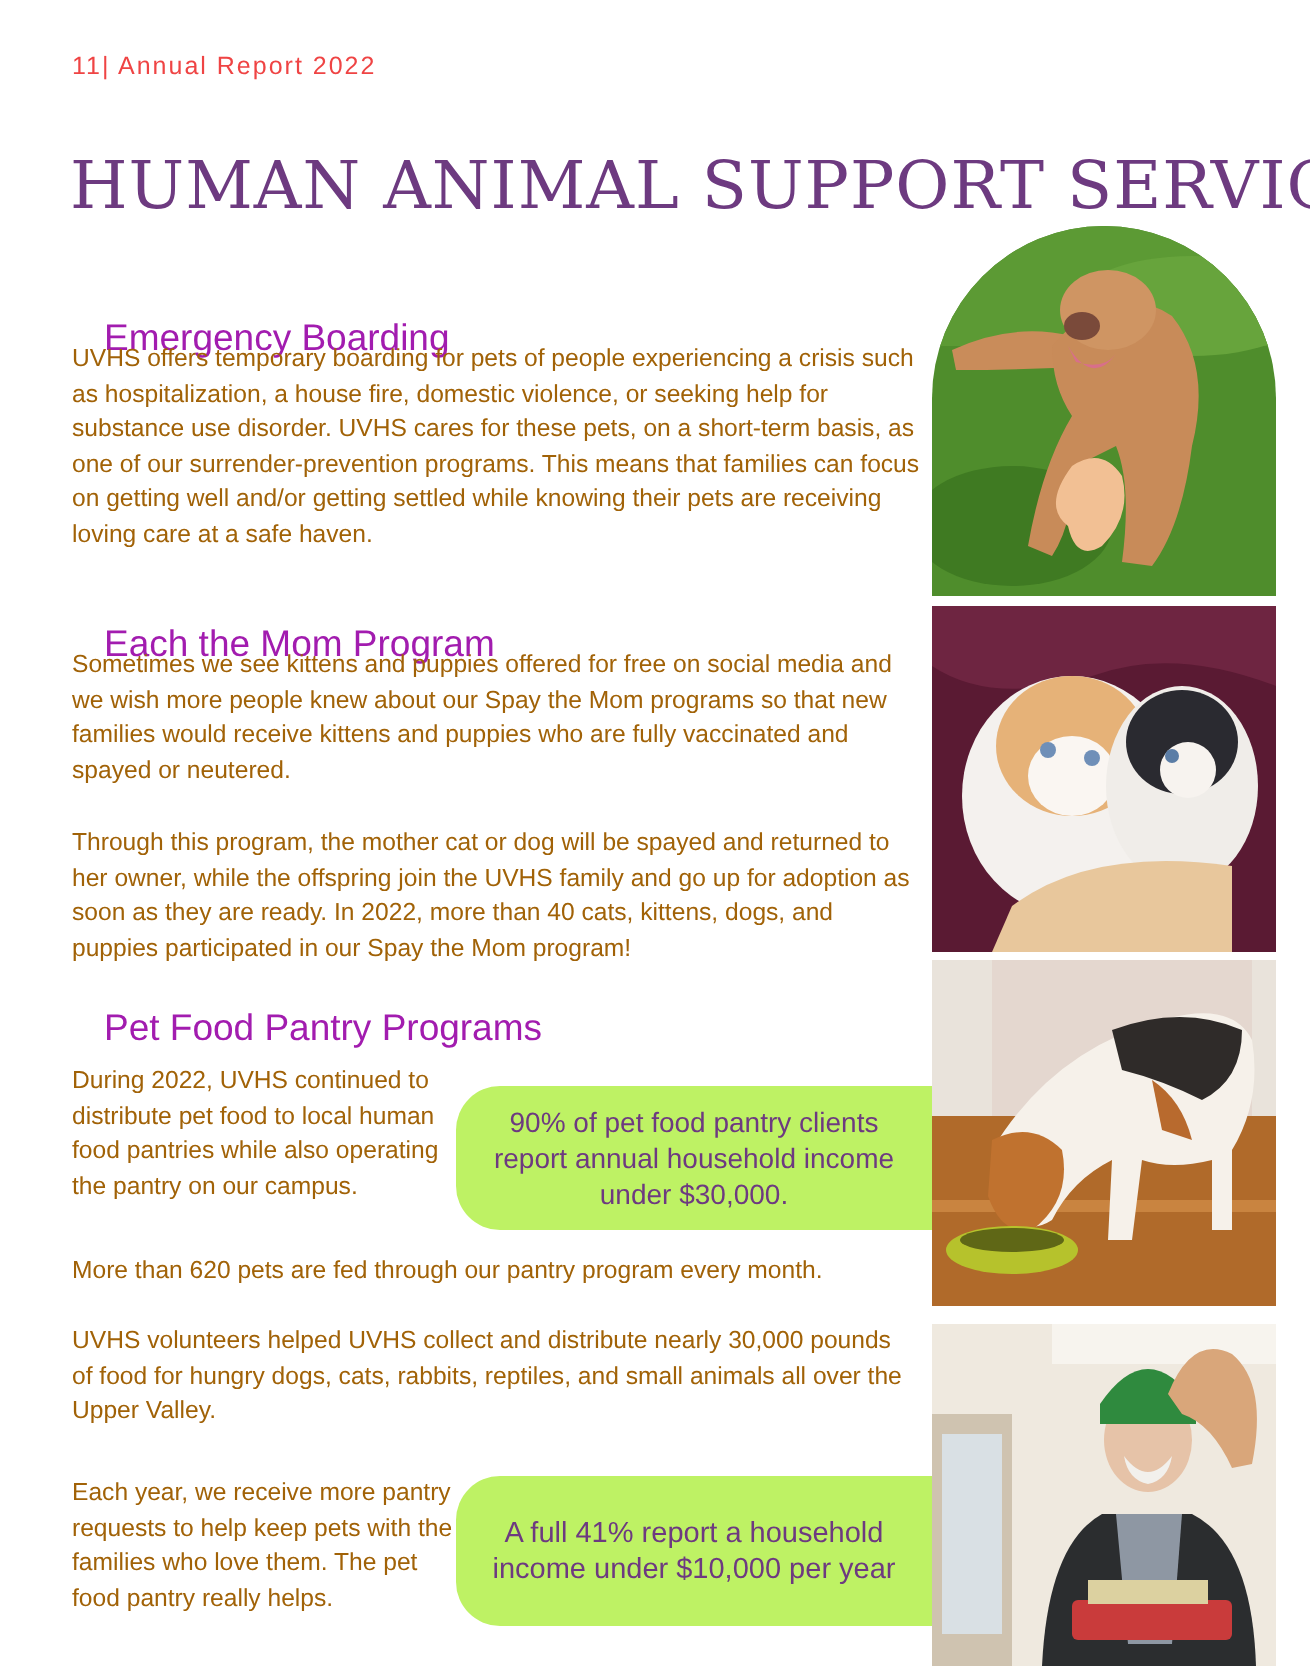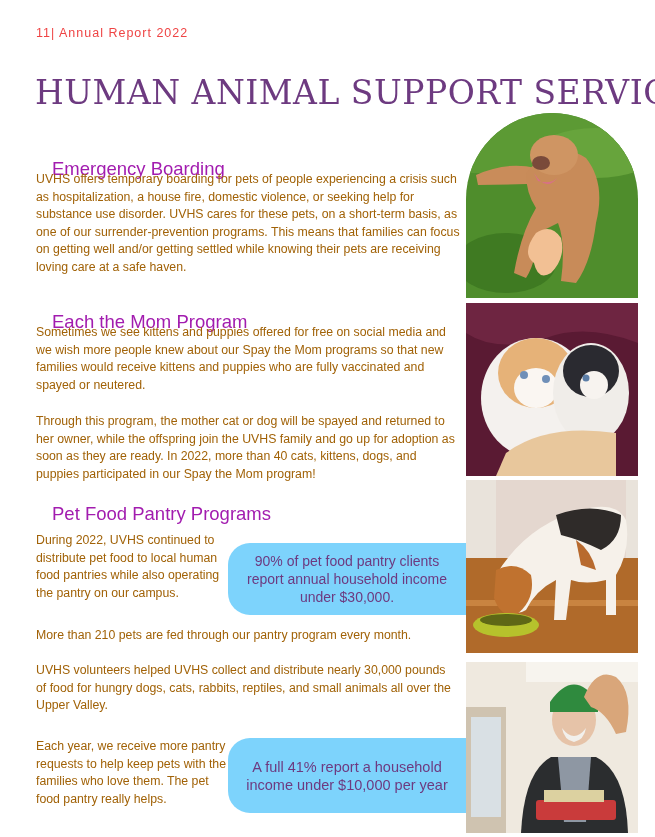--- a/index.html
+++ b/index.html
@@ -3,21 +3,21 @@
 <meta charset="utf-8">
 <style>
   html, body { margin:0; padding:0; background:#ffffff; }
   body { width:655px; height:837px; position:relative; overflow:hidden;
          font-family:"Liberation Sans", "DejaVu Sans", sans-serif; color:#1f1f1f; }
   .hdr { position:absolute; left:36px; top:26px; font-size:12.5px; letter-spacing:1px; color:#ef4444; }
   .title { position:absolute; left:35px; top:73px; font-family:"DejaVu Serif","Liberation Serif",serif;
            font-size:33px; color:#6d3a80; letter-spacing:0.5px; white-space:nowrap; font-weight:normal; margin:0; }
   .h2 { position:absolute; left:36px; font-size:18.5px; color:#a21caf; margin:16px; font-weight:normal; white-space:nowrap; }
   .p { position:absolute; left:36px; font-size:12.3px; line-height:17.6px; margin:0; color:#a16207; }
-  .callout { position:absolute; left:228px; width:238px; background:#7dd3fc; color:#6d3a80;
+  .callout { position:absolute; left:228px; width:238px; background:#bef264; color:#6d3a80;
              border-radius:22px 0 0 22px; display:flex; align-items:center; justify-content:center;
              text-align:center; font-size:14px; line-height:18px; box-sizing:border-box; padding:0 8px; }
   .photo { position:absolute; left:466px; width:172px; overflow:hidden; }
   .arch { border-radius:86px 86px 0 0; }
 </style>
 </head>
 <body>
 
 <div class="hdr">11| Annual Report 2022</div>
 <h1 class="title">HUMAN ANIMAL SUPPORT SERVICES</h1>
@@ -25,21 +25,21 @@
 <h2 class="h2" style="top:142px">Emergency Boarding</h2>
 <p class="p" style="top:171px;width:428px">UVHS offers temporary boarding for pets of people experiencing a crisis such as hospitalization, a house fire, domestic violence, or seeking help for substance use disorder. UVHS cares for these pets, on a short-term basis, as one of our surrender-prevention programs. This means that families can focus on getting well and/or getting settled while knowing their pets are receiving loving care at a safe haven.</p>
 
 <h2 class="h2" style="top:295px">Each the Mom Program</h2>
 <p class="p" style="top:324px;width:425px">Sometimes we see kittens and puppies offered for free on social media and we wish more people knew about our Spay the Mom programs so that new families would receive kittens and puppies who are fully vaccinated and spayed or neutered.</p>
 <p class="p" style="top:413px;width:425px">Through this program, the mother cat or dog will be spayed and returned to her owner, while the offspring join the UVHS family and go up for adoption as soon as they are ready. In 2022, more than 40 cats, kittens, dogs, and puppies participated in our Spay the Mom program!</p>
 
 <h2 class="h2" style="top:487px">Pet Food Pantry Programs</h2>
 <p class="p" style="top:532px;width:190px">During 2022, UVHS continued to distribute pet food to local human food pantries while also operating the pantry on our campus.</p>
 <div class="callout" style="top:543px;height:72px">90% of pet food pantry clients report annual household income under $30,000.</div>
-<p class="p" style="top:627px;width:420px">More than 210 pets are fed through our pantry program every month.</p>
+<p class="p" style="top:627px;width:420px">More than 620 pets are fed through our pantry program every month.</p>
 <p class="p" style="top:662px;width:420px">UVHS volunteers helped UVHS collect and distribute nearly 30,000 pounds of food for hungry dogs, cats, rabbits, reptiles, and small animals all over the Upper Valley.</p>
 <p class="p" style="top:738px;width:196px">Each year, we receive more pantry requests to help keep pets with the families who love them. The pet food pantry really helps.</p>
 <div class="callout" style="top:738px;height:75px;font-size:14.5px">A full 41% report a household income under $10,000 per year</div>
 
 <div class="photo arch" style="top:113px;height:185px">
   <svg width="172" height="185" viewBox="0 0 172 185">
     <rect width="172" height="185" fill="#4f8d2c"></rect>
     <rect y="0" width="172" height="60" fill="#5c9a34"></rect>
     <ellipse cx="40" cy="150" rx="50" ry="30" fill="#3f7a22"></ellipse>
     <ellipse cx="130" cy="40" rx="60" ry="25" fill="#67a43c"></ellipse>

